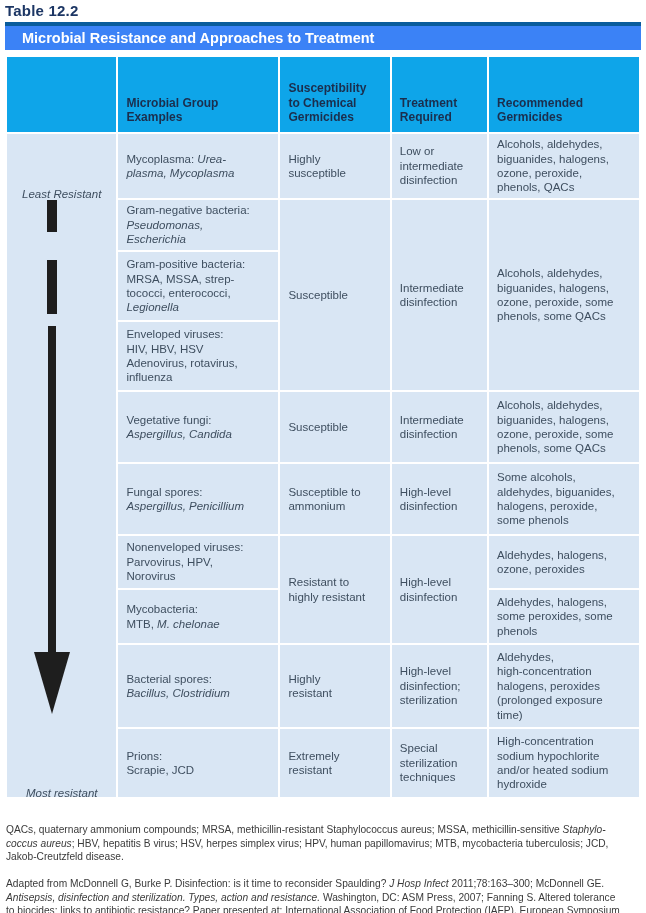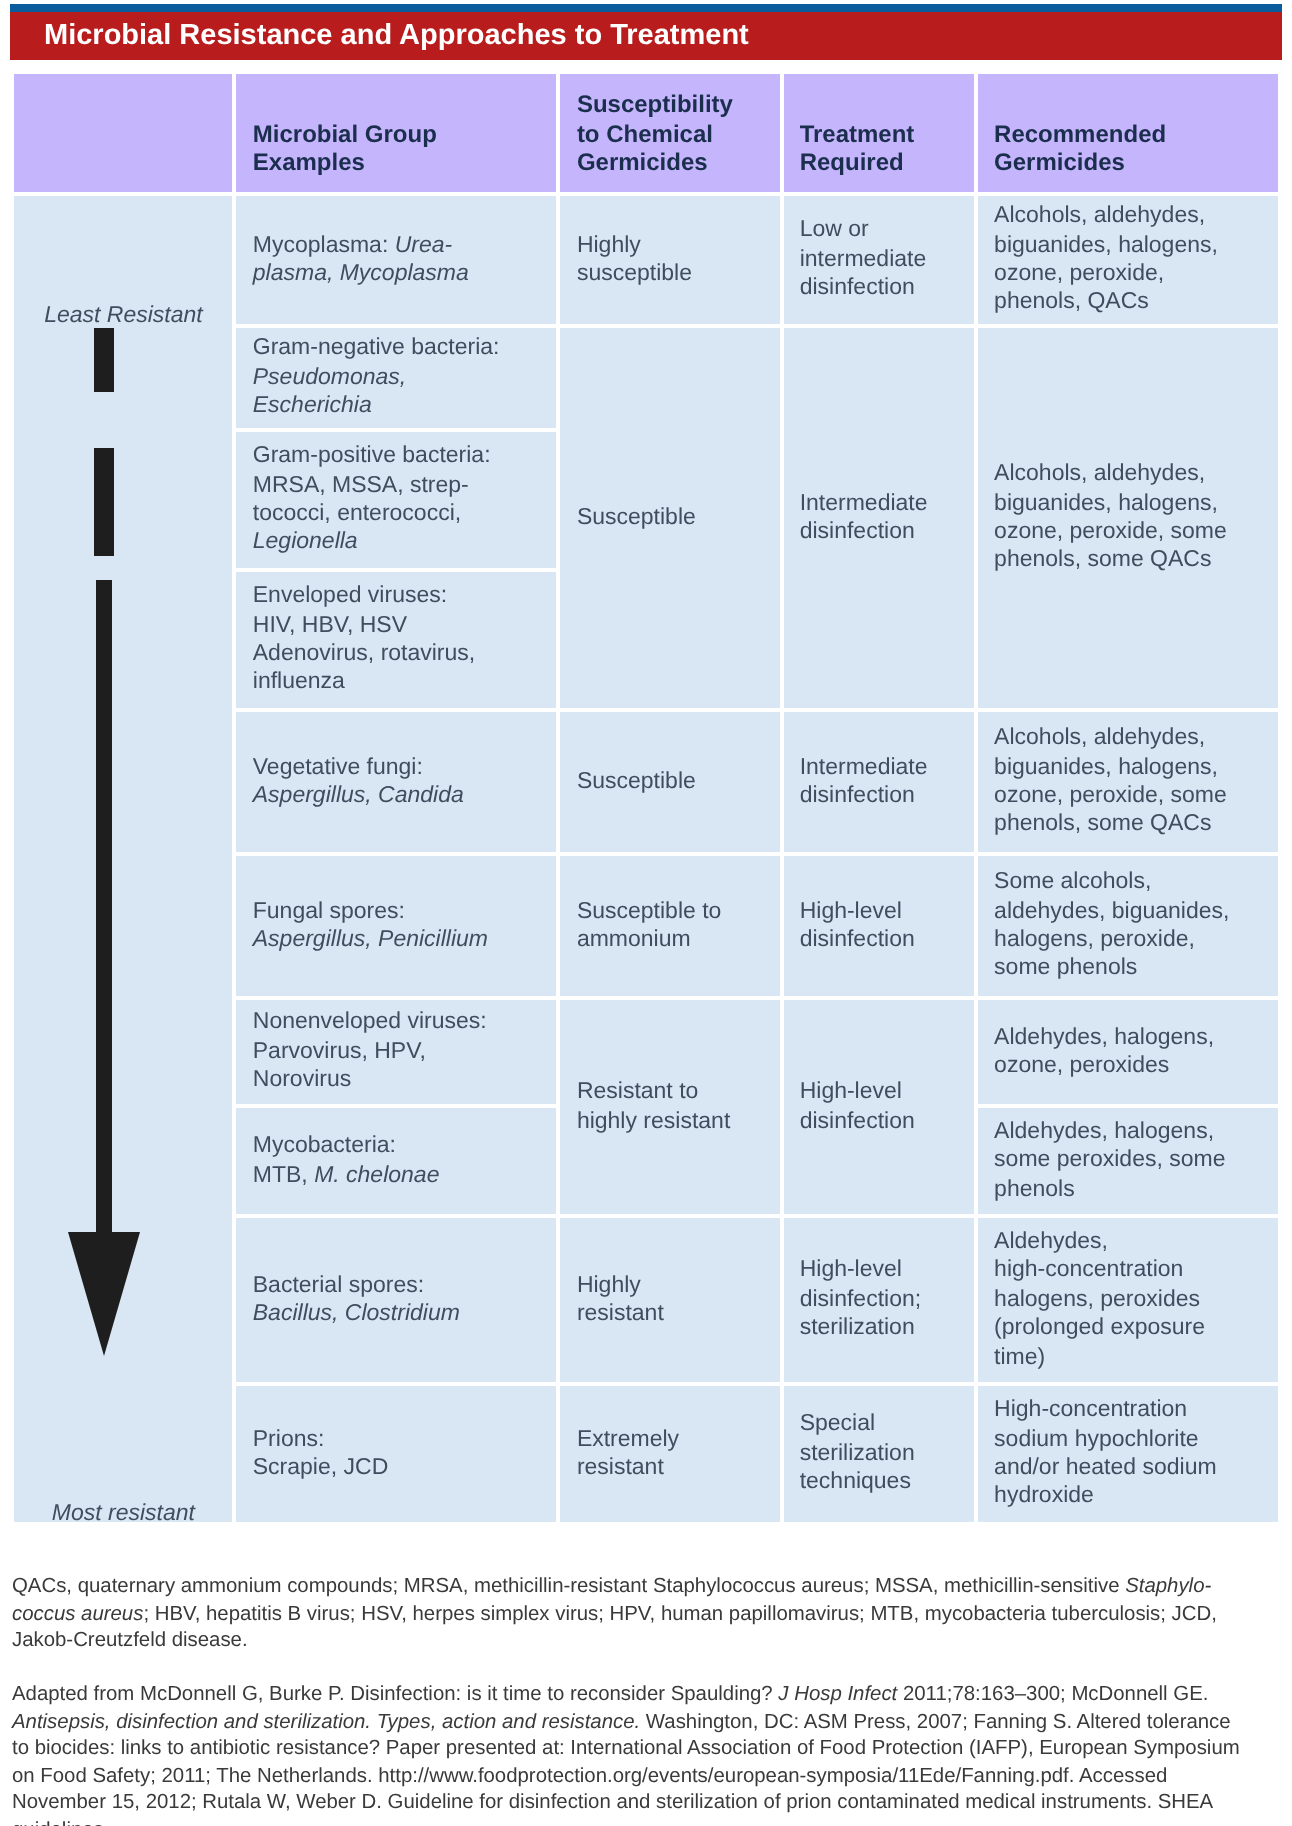--- a/index.html
+++ b/index.html
@@ -8,41 +8,41 @@
     background: #ffffff;
     font-family: "Liberation Sans", sans-serif;
   }
   .page { position: relative; padding: 2px 5px 0 5px; width: 636px; }
 
   .table-label {
     font-weight: bold; font-size: 15px; color: #1c3664;
     padding: 0 0 3px 0; letter-spacing: 0.2px;
   }
   .banner {
-    background: #b91c1c; border-top: 4px solid #0a5c9c;
+    background: #3b82f6; border-top: 4px solid #0a5c9c;
     color: #ffffff; font-weight: bold; font-size: 14.5px;
     height: 24px; line-height: 24px; padding-left: 17px;
   }
 
   table.res-table {
     border-collapse: separate; border-spacing: 2px;
     width: 636px; table-layout: fixed; margin-top: 5px;
     background: #ffffff;
   }
   col.c1 { width: 108px; }
   col.c2 { width: 158px; }
   col.c3 { width: 108px; }
   col.c4 { width: 94px; }
   col.c5 { width: 148px; }
 
   th, td { white-space: pre-line; }
   th {
-    background: #c4b5fd; color: #1b2e4d;
+    background: #0ea5e9; color: #1b2e4d;
     font-size: 12px; font-weight: bold; text-align: left;
-    vertical-align: bottom; padding: 4px 6px 7px 8px; line-height: 1.22;
+    vertical-align: bottom; padding: 20px 6px 7px 8px; line-height: 1.22;
     height: 48px;
   }
   td {
     background: #d9e6f4; color: #3e4e5f;
     font-size: 11.5px; line-height: 1.26;
     vertical-align: middle; padding: 3px 6px 3px 8px;
   }
 
   tr.rh1  { height: 64px; }
   tr.rh2a { height: 50px; }
@@ -77,20 +77,21 @@
     margin-top: 11px; padding-left: 1px;
     font-size: 10.2px; line-height: 1.32; color: #3a3a3a;
     white-space: pre-line; width: 636px;
   }
 </style>
 </head>
 <body>
 
 <div class="page">
 
+  <div class="table-label"><span>Table 12.2</span></div>
 
   <div class="banner">
     <span><span>Microbial Resistance and Approaches to Treatment</span></span>
   </div>
 
   <table class="res-table">
     <colgroup>
       <col class="c1">
         <col class="c2">
         <col class="c3">

